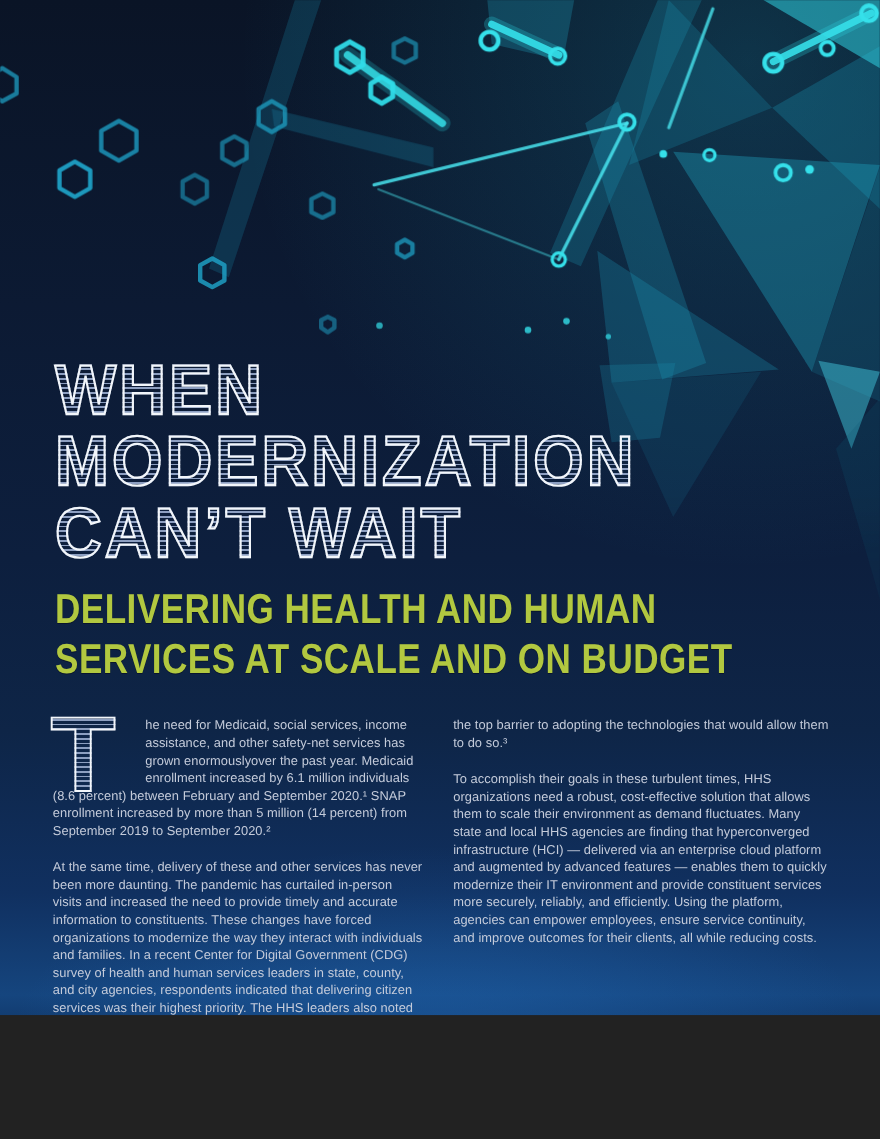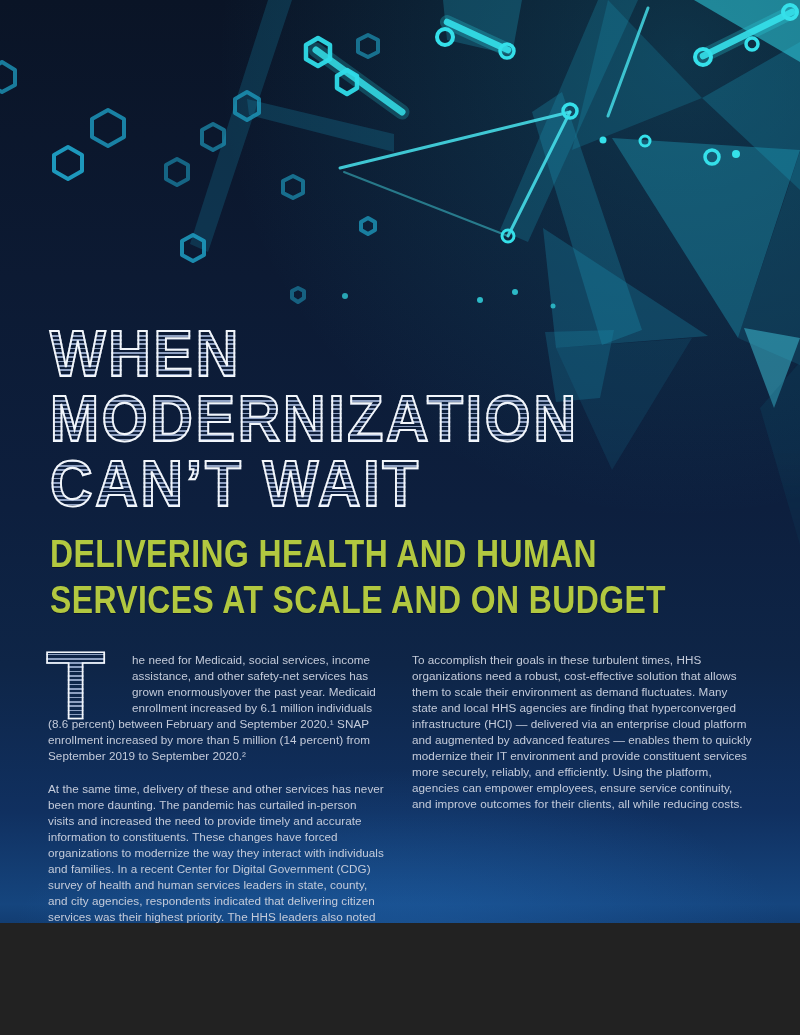--- a/index.html
+++ b/index.html
@@ -159,19 +159,20 @@
   </div>
 
   <div class="dropcap-abs hatch">T</div>
 
   <div class="columns">
     <div class="col-left">
       <p><span class="dc-space"></span><span>he need for Medicaid, social services, income assistance, and other safety-net services has grown enormouslyover the past year. Medicaid enrollment increased by  6.1 million individuals (8.6 percent) between February and September 2020.¹ SNAP enrollment increased by more than 5 million (14 percent) from September 2019 to September 2020.²</span></p>
       <p>At the same time, delivery of these and other services has never been more daunting. The pandemic has curtailed in-person visits and increased the need to provide timely and accurate information to constituents. These changes have forced organizations to modernize the way they interact with individuals and families. In a recent Center for Digital Government (CDG) survey of health and human services leaders in state, county, and city agencies, respondents indicated that delivering citizen services was their highest priority. The HHS leaders also noted budget constraints were</p>
     </div>
     <div class="col-right">
+      <p>the top barrier to adopting the technologies that would allow them to do so.³</p>
       <p>To accomplish their goals in these turbulent times, HHS organizations need a robust, cost-effective solution that allows them to scale their environment as demand fluctuates. Many state and local HHS agencies are finding that hyperconverged infrastructure (HCI) — delivered via an enterprise cloud platform and augmented by advanced features — enables them to quickly modernize their IT environment and provide constituent services more securely, reliably, and efficiently. Using the platform, agencies can empower employees, ensure service continuity, and improve outcomes for their clients, all while reducing costs.</p>
     </div>
   </div>
 
   <div class="page-num">1</div>
 
 </div>
 
 </body></html>

